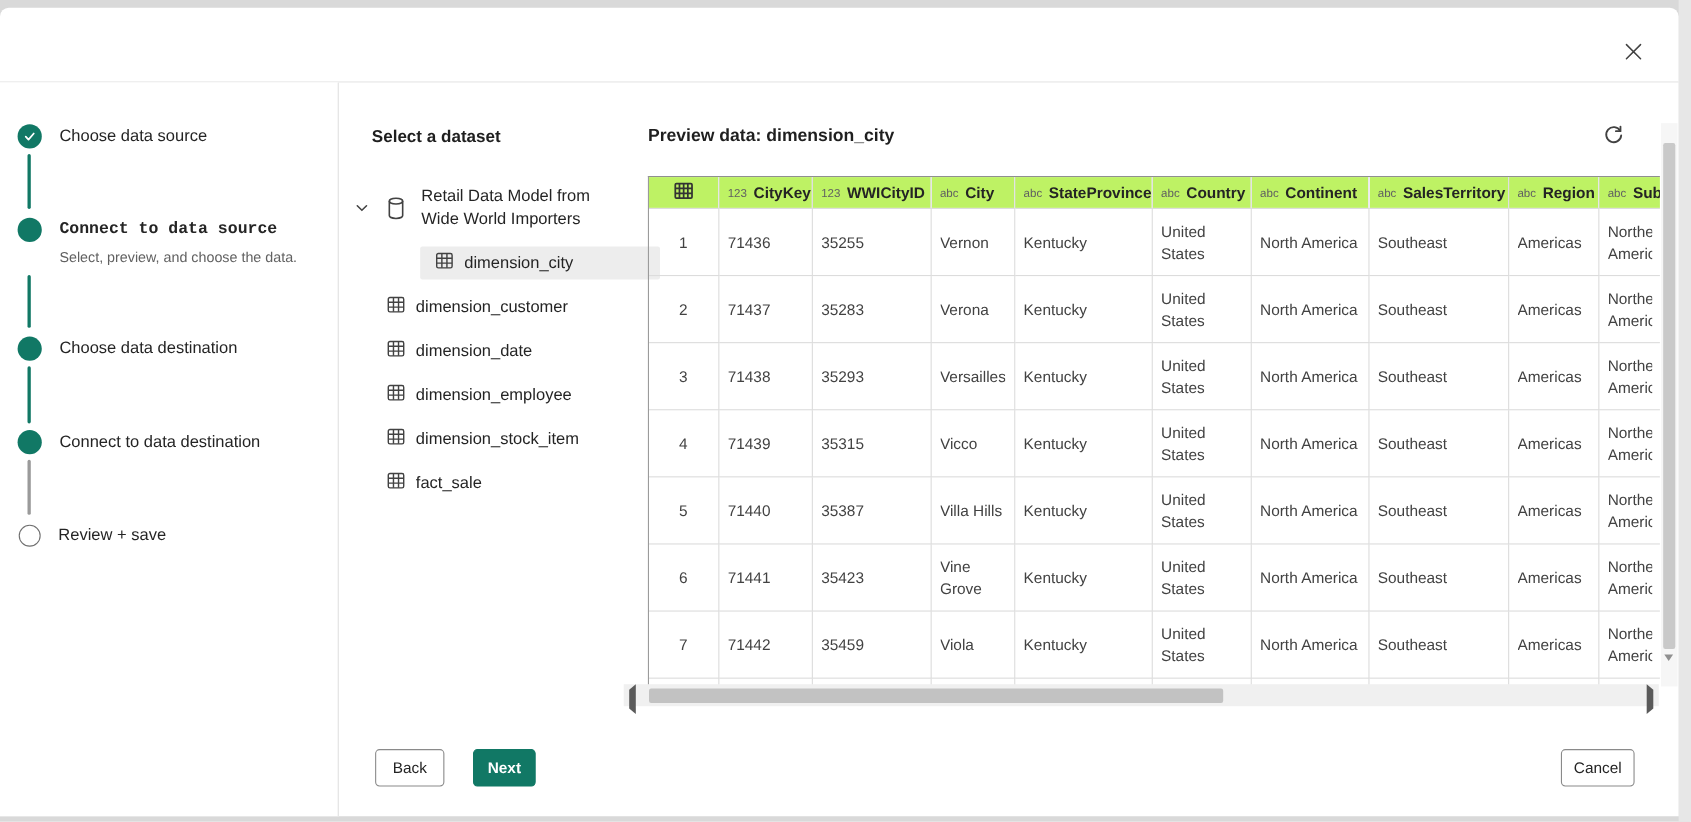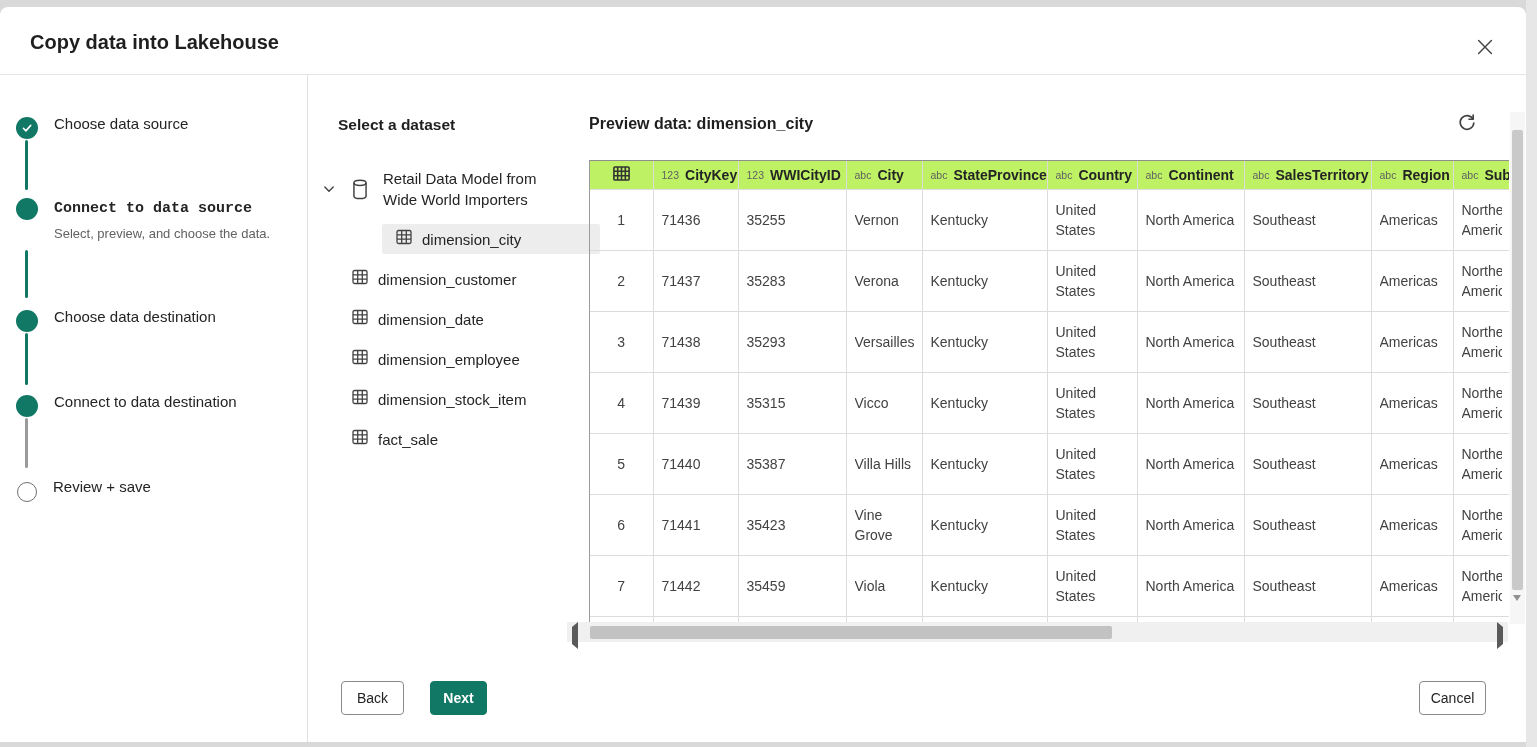--- a/index.html
+++ b/index.html
@@ -19,21 +19,21 @@
   
   .dlg-header { position:absolute; top:0; left:0; width:100%; height:68px; border-bottom:1px solid #e5e5e5; }
   .dlg-title { position:absolute; left:30px; top:24px; font-size:20px; font-weight:600; color:#1f1f1f; }
   .close-btn { position:absolute; right:26px; top:25px; width:30px; height:30px; background:none; border:none;
                display:flex; align-items:center; justify-content:center; cursor:pointer; }
   
   .sidebar { position:absolute; left:0; top:68px; width:308px; height:667px; border-right:1px solid #e0e0e0; background:#fff; }
   .dataset-panel { position:absolute; left:309px; top:68px; width:256px; height:667px; }
   .preview-panel { position:absolute; left:565px; top:68px; width:961px; height:667px; }
   
-  .step { position:absolute; left:16px; display:flex; align-items:flex-end; cursor:pointer; height:30px; }
+  .step { position:absolute; left:16px; display:flex; align-items:center; cursor:pointer; height:30px; }
   .step.multi { align-items:flex-start; height:auto; }
   .marker { flex:0 0 auto; border-radius:50%; display:flex; align-items:center; justify-content:center; }
   .marker.check { width:22px; height:22px; background:var(--accent); }
   .marker.dot   { width:22px; height:22px; background:var(--accent); }
   .marker.empty { width:20px; height:20px; background:#fff; border:1px solid #707070; margin-left:1px; }
   .step-label { margin-left:16px; font-size:15px; color:#242424; line-height:30px; white-space:nowrap; }
   .step.current .step-label { font-weight:700;font-family:Liberation Mono, monospace; }
   .step-texts { display:flex; flex-direction:column; margin-left:16px; }
   .step-texts .step-label { margin-left:0; }
   .step-sub { font-size:13px; color:#616161; line-height:19px; white-space:nowrap; }
@@ -92,21 +92,20 @@
   #cancel-btn { left:1419px; width:67px; }
 </style>
 </head>
 <body>
 
 <div class="right-strip"></div>
 
 <div class="dialog">
 
   <div class="dlg-header">
-    <div class="dlg-title">Copy data into Lakehouse</div>
     <button class="close-btn" aria-label="Close">
       <svg width="16" height="16" viewBox="0 0 15 15" fill="none" stroke="#424242" stroke-width="1.3" stroke-linecap="round">
         <path d="M1.5 1.5l12 12M13.5 1.5l-12 12"></path>
       </svg>
     </button>
   </div>
 
   <div class="sidebar">
     <div class="step" style="top:34px">
       <span class="marker check">

